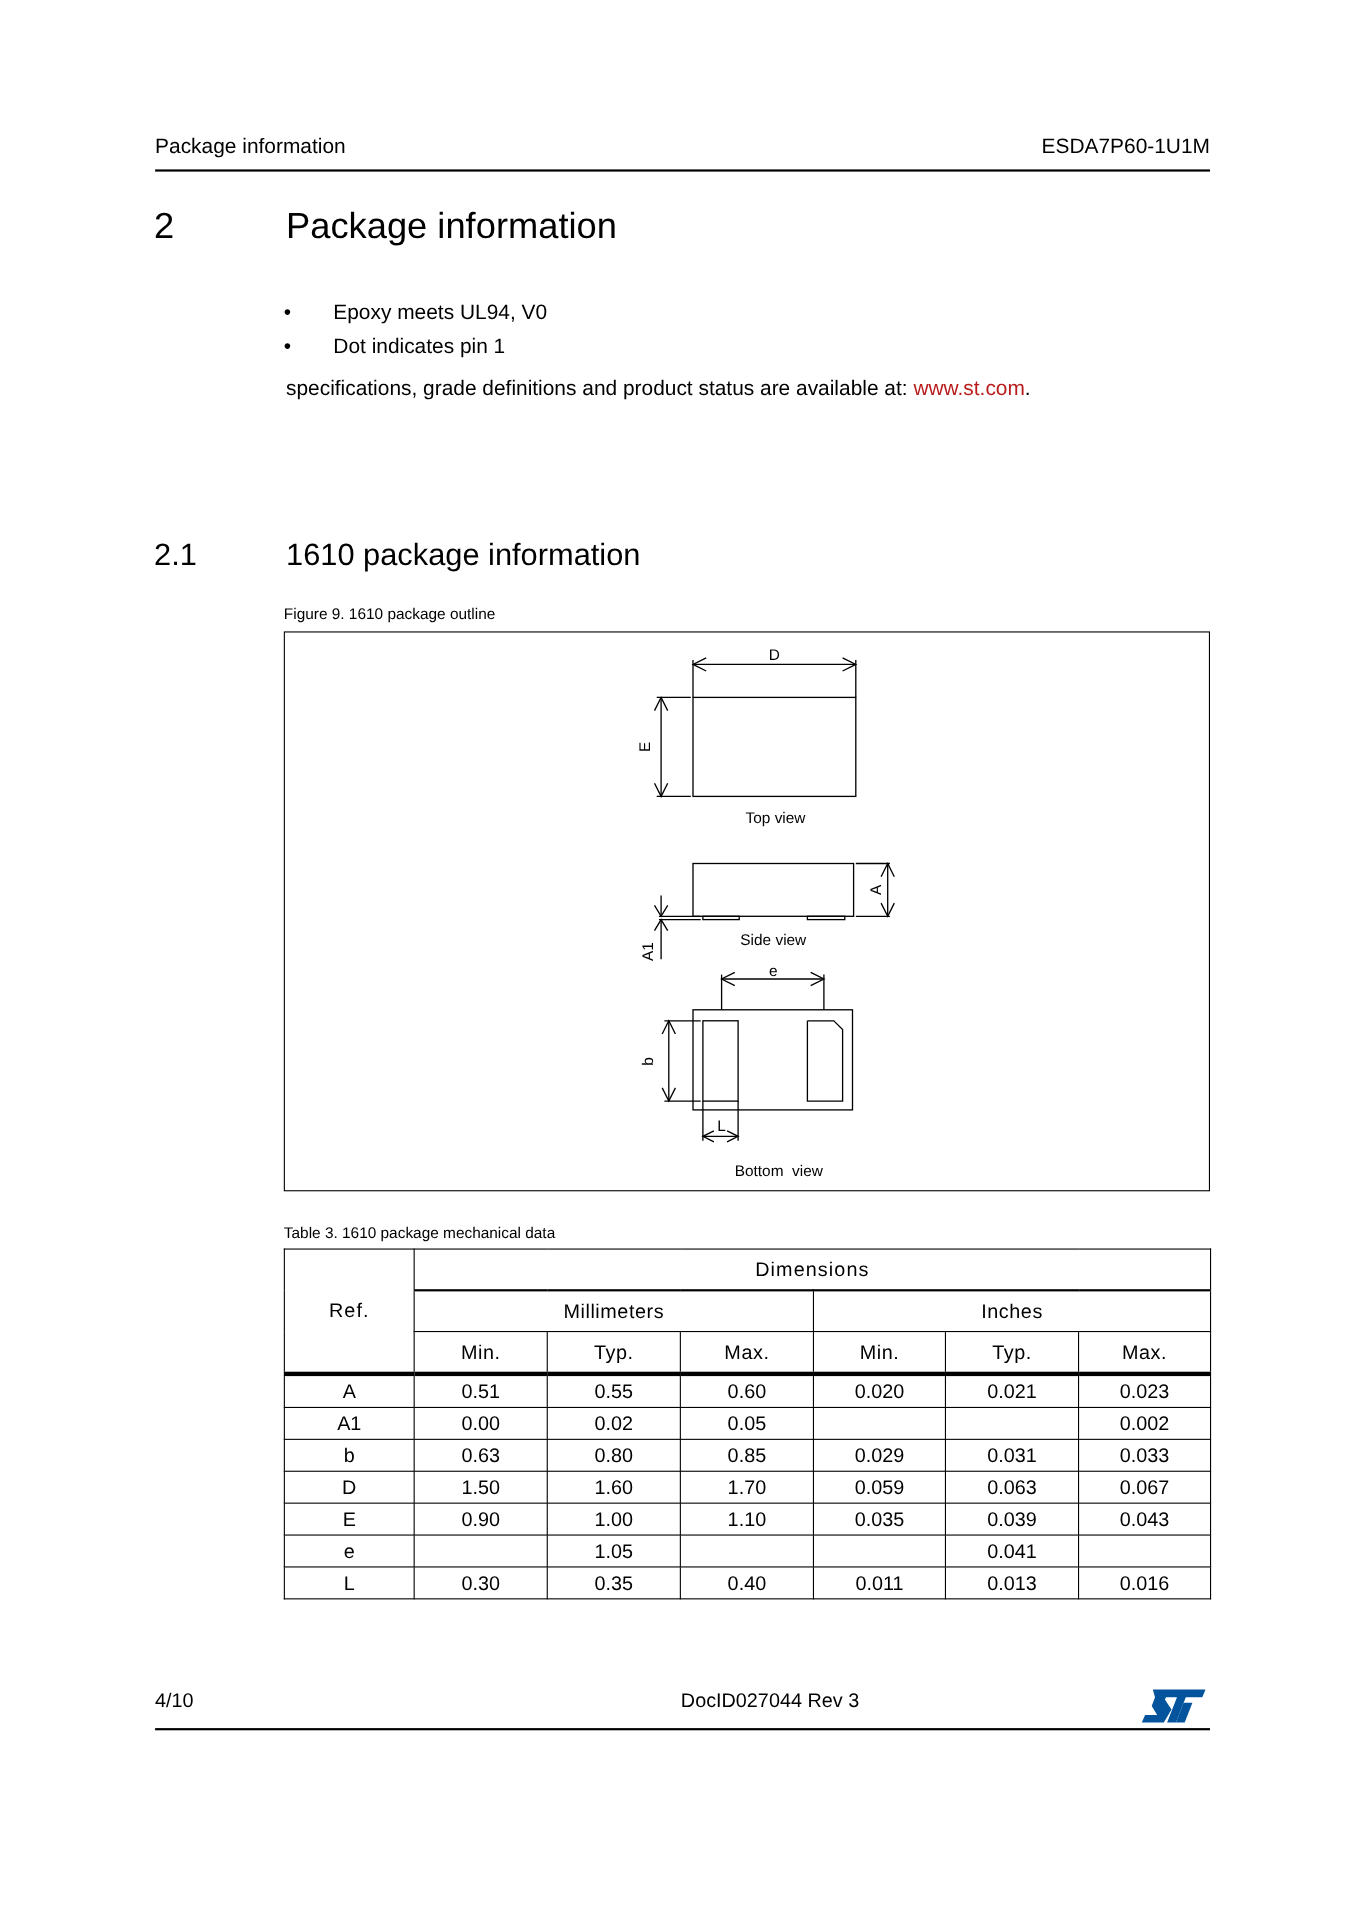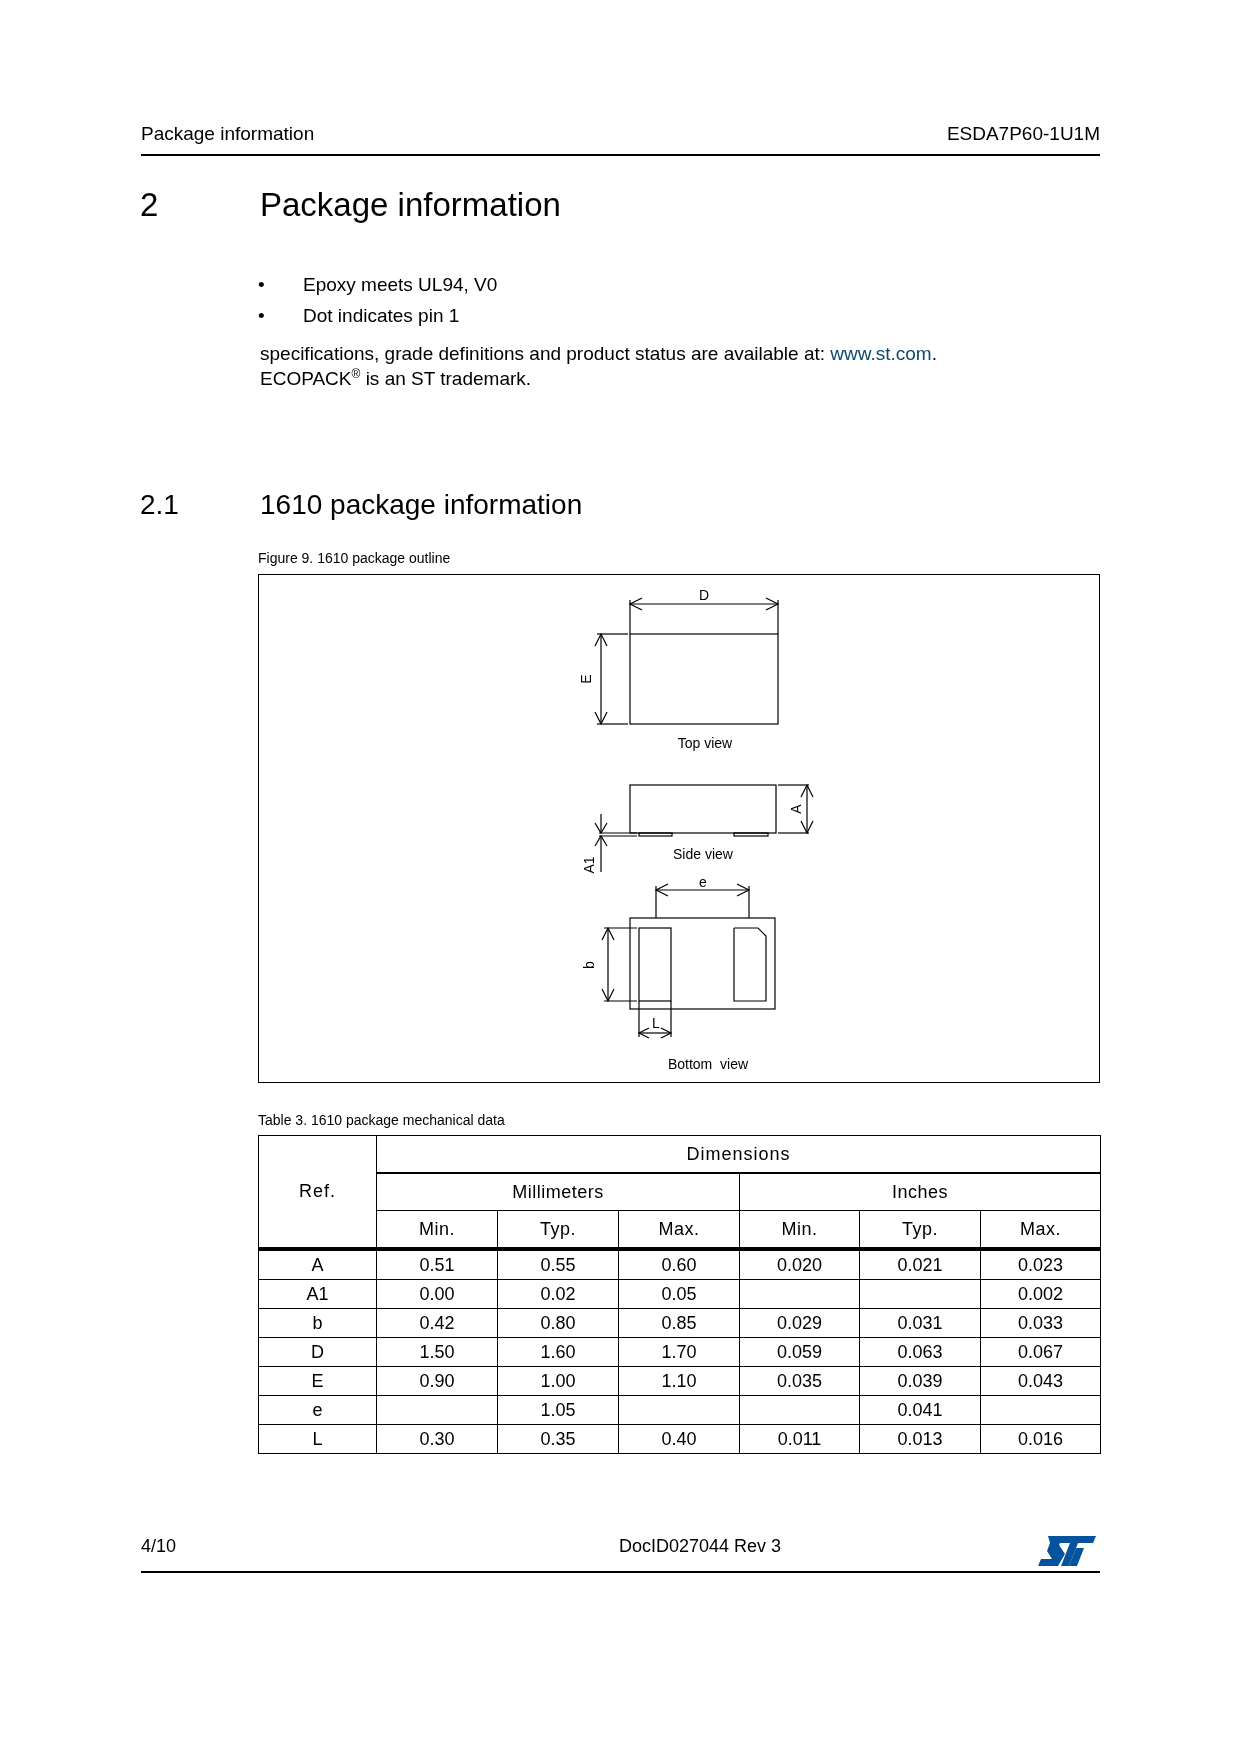--- a/index.html
+++ b/index.html
@@ -6,21 +6,21 @@
   body { width: 1240px; height: 1754px; position: relative; overflow: hidden;
          font-family: "Liberation Sans", "DejaVu Sans", sans-serif; color: #000; }
   .abs { position: absolute; }
   .hdr-text { font-size: 19px; line-height: 1; white-space: nowrap; }
   .rule { position: absolute; left: 141px; width: 959px; height: 2px; background: #000; }
   .h1 { font-size: 33px; line-height: 1; white-space: nowrap; }
   .h2 { font-size: 28px; line-height: 1; white-space: nowrap; }
   .bullet { font-size: 19px; line-height: 1; white-space: nowrap; }
   .para { position: absolute; left: 260px; top: 341px; width: 840px; font-size: 19px; line-height: 25px; }
   .para sup { font-size: 12px; line-height: 0; vertical-align: 7px; }
-  .link { color: #0c4a6e; text-decoration: none; }
+  .link { color: #b91c1c; text-decoration: none; }
   .caption { font-size: 14px; line-height: 1; white-space: nowrap; text-align: left; }
   .fig-box { position: absolute; left: 258px; top: 574px; width: 840px; height: 507px; border: 1.5px solid #000; }
   .fig-svg { position: absolute; left: 0; top: 0; }
   .fig-label { font-family: "Liberation Sans", "DejaVu Sans", sans-serif; font-size: 14px; fill: #000; }
   table.mech { position: absolute; left: 258px; top: 1135px; width: 842px; border-collapse: collapse;
                font-size: 18px; table-layout: fixed; }
   table.mech td, table.mech th { border: 1px solid #000; text-align: center; padding: 0; font-weight: normal; }
   table.mech thead tr.r1 th { height: 36px; border-bottom: 2px solid #000; letter-spacing: 1px; }
   table.mech thead tr.r2 th { height: 36px; letter-spacing: 0.5px; }
   table.mech thead tr.r3 th { height: 36px; border-bottom: 4px solid #000; letter-spacing: 0.5px; }
@@ -37,21 +37,20 @@
 <div class="abs h1" style="left:140px; top:188px;">2</div>
 <div class="abs h1" style="left:260px; top:188px;">Package information</div>
 
 <div class="abs bullet" style="left:258px; top:275px;">•</div>
 <div class="abs bullet" style="left:303px; top:275px;">Epoxy meets UL94, V0</div>
 <div class="abs bullet" style="left:258px; top:306px;">•</div>
 <div class="abs bullet" style="left:303px; top:306px;text-align:right;">Dot indicates pin 1</div>
 
 <div class="para">
   <div><span>specifications, grade definitions and product status are available at: </span><a class="link">www.st.com</a><span>.</span></div>
-  <div><span>ECOPACK</span><sup>®</sup><span> is an ST trademark.</span></div>
 </div>
 
 <div class="abs h2" style="left:140px; top:491px;">2.1</div>
 <div class="abs h2" style="left:260px; top:491px;">1610 package information</div>
 
 <div class="abs caption" style="left:258px; width:842px; top:551px;">Figure 9. 1610 package outline</div>
 
 <div class="fig-box">
   <svg class="fig-svg" width="840" height="507" viewBox="258 574 840 507">
     <defs></defs>
@@ -168,21 +167,21 @@
       <td>A1</td>
       <td>0.00</td>
       <td>0.02</td>
       <td>0.05</td>
       <td></td>
       <td></td>
       <td>0.002</td>
     </tr>
     <tr>
       <td>b</td>
-      <td>0.42</td>
+      <td>0.63</td>
       <td>0.80</td>
       <td>0.85</td>
       <td>0.029</td>
       <td>0.031</td>
       <td>0.033</td>
     </tr>
     <tr>
       <td>D</td>
       <td>1.50</td>
       <td>1.60</td>

